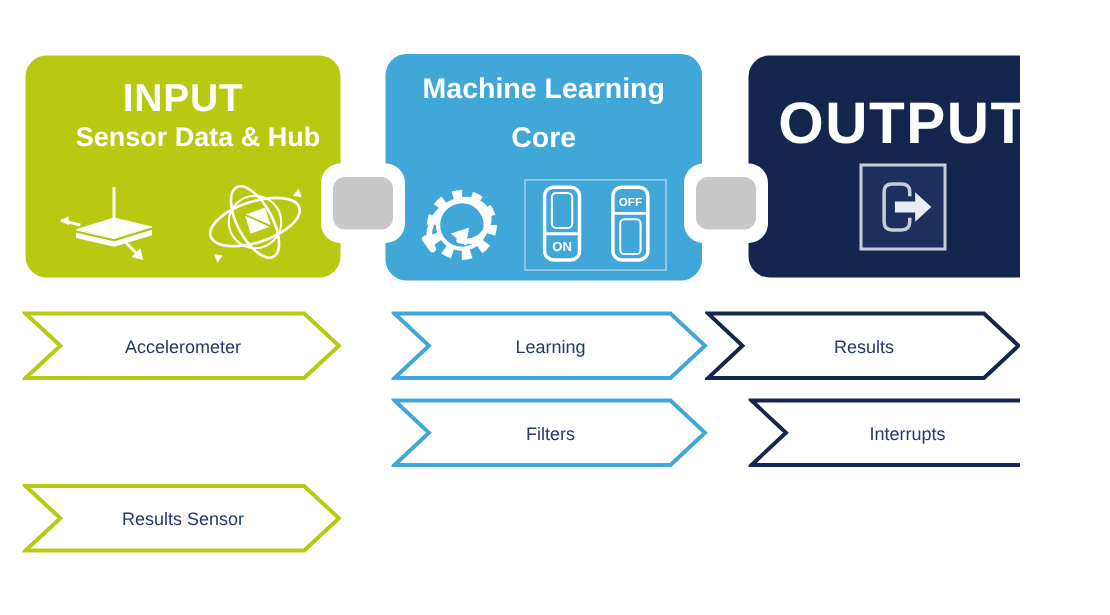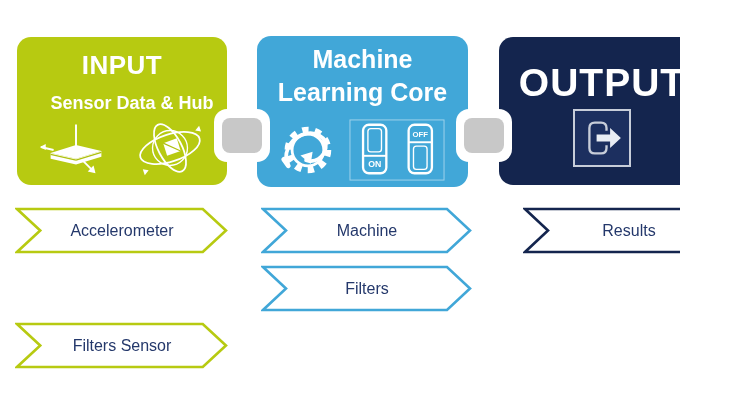--- a/index.html
+++ b/index.html
@@ -6,41 +6,41 @@
   .canvas{
     position:relative;width:680px;height:410px;background:#fff;overflow:hidden;
     font-family:"Liberation Sans", sans-serif;
   }
   
   .block{position:absolute;border-radius:14px;color:#fff;text-align:center;z-index:1;}
   .block-input{left:17px;top:37px;width:210px;height:148px;background:var(--green,#B7CA11);}
   .block-mlc{left:257px;top:36px;width:211px;height:151px;background:var(--blue,#41A7D8);}
   .block-output{left:499px;top:37px;width:206px;height:148px;background:var(--navy,#14254E);}
   .block-title{font-weight:bold;font-size:26px;letter-spacing:.5px;margin-top:14px;line-height:1.1;}
-  .block-mlc .block-title{font-size:25px;margin-top:7px;line-height:33px;padding:0 4px;letter-spacing:0;}
+  .block-mlc .block-title{font-size:19px;margin-top:7px;line-height:33px;padding:0 4px;letter-spacing:0;}
   .block-output .block-title{font-size:39px;margin-top:25px;letter-spacing:1px;}
-  .block-subtitle{font-weight:bold;font-size:18px;margin-top:13px;padding-left:20px;}
+  .block-subtitle{font-weight:bold;font-size:18px;margin-top:1px;padding-left:20px;}
   .icon-row{position:absolute;left:0;right:0;display:flex;justify-content:center;align-items:center;}
   .block-input .icon-row{top:78px;gap:18px;}
   .block-mlc .icon-row{top:82px;gap:12px;}
   .block-output .icon-row{top:72px;}
   
   .connector{position:absolute;top:109px;width:56px;height:53px;background:#fff;border-radius:13px;z-index:5;}
   .connector-inner{position:absolute;left:8px;right:8px;top:9px;bottom:9px;background:var(--gray,#C8C8C8);border-radius:8px;}
   .connector-1{left:214px;}
   .connector-2{left:456px;}
   
   .arrow{position:absolute;height:47px;}
   .arrow svg{position:absolute;inset:0;width:100%;height:100%;}
   .arrow polygon{fill:#fff;stroke-width:2.6;stroke-linejoin:miter;}
   .arrow.green polygon{stroke:var(--green,#B7CA11);}
   .arrow.blue polygon{stroke:var(--blue,#41A7D8);}
   .arrow.navy polygon{stroke:var(--navy,#14254E);}
   .arrow .label{position:absolute;inset:0;display:flex;align-items:center;justify-content:center;
-    font-size:16px;color:var(--label,#24386B);}
+    font-size:12px;color:var(--label,#24386B);}
   
   .export-frame{width:58px;height:58px;box-sizing:border-box;border:2.5px solid var(--icon_frame,#C7CDD9);
     background:#1C2F5F;display:flex;align-items:center;justify-content:center;}
 </style>
 </head>
 <body>
 
 <div class="canvas">
 
   <div class="block block-input">
@@ -123,36 +123,42 @@
   <div class="arrow green" style="left:15px;top:207px;width:214px;">
     <svg viewBox="0 0 212 47" preserveAspectRatio="none">
       <polygon points="2,2 186,2 209,23.5 186,45 2,45 25,23.5"></polygon>
       </svg>
     <div class="label">Accelerometer</div>
   </div>
   <div class="arrow green" style="left:15px;top:322px;width:214px;">
     <svg viewBox="0 0 212 47" preserveAspectRatio="none">
       <polygon points="2,2 186,2 209,23.5 186,45 2,45 25,23.5"></polygon>
       </svg>
-    <div class="label">Filters Sensor</div>
+    <div class="label">Results Sensor</div>
   </div>
 
   <div class="arrow blue" style="left:261px;top:207px;width:212px;">
     <svg viewBox="0 0 212 47" preserveAspectRatio="none">
       <polygon points="2,2 186,2 209,23.5 186,45 2,45 25,23.5"></polygon>
       </svg>
-    <div class="label">Machine</div>
+    <div class="label">Learning</div>
   </div>
   <div class="arrow blue" style="left:261px;top:265px;width:212px;">
     <svg viewBox="0 0 212 47" preserveAspectRatio="none">
       <polygon points="2,2 186,2 209,23.5 186,45 2,45 25,23.5"></polygon>
       </svg>
     <div class="label">Filters</div>
   </div>
 
-  <div class="arrow navy" style="left:523px;top:207px;width:212px;text-decoration:underline;">
+  <div class="arrow navy" style="left:470px;top:207px;width:212px;text-decoration:underline;">
     <svg viewBox="0 0 212 47" preserveAspectRatio="none">
       <polygon points="2,2 186,2 209,23.5 186,45 2,45 25,23.5"></polygon>
       </svg>
     <div class="label">Results</div>
   </div>
+  <div class="arrow navy" style="left:499px;top:265px;width:212px;">
+    <svg viewBox="0 0 212 47" preserveAspectRatio="none">
+      <polygon points="2,2 186,2 209,23.5 186,45 2,45 25,23.5"></polygon>
+      </svg>
+    <div class="label">Interrupts</div>
+  </div>
 
 </div>
 
 </body></html>

